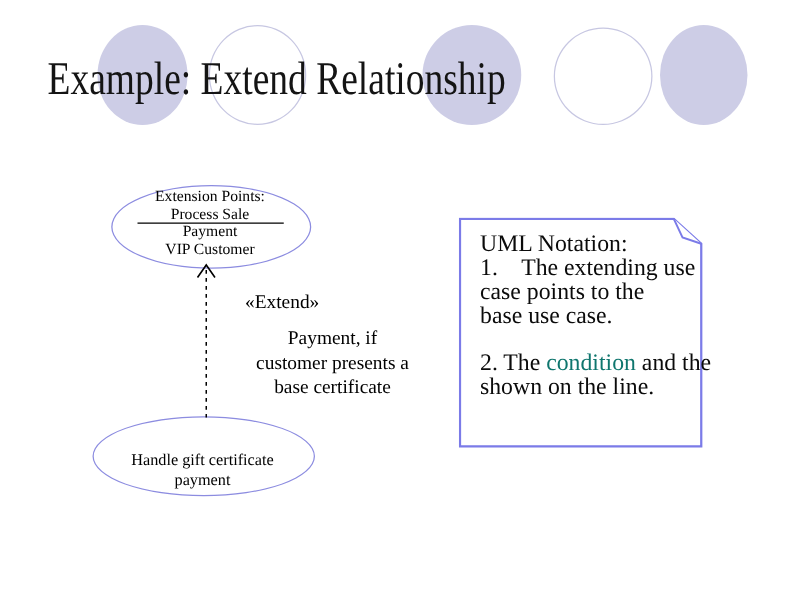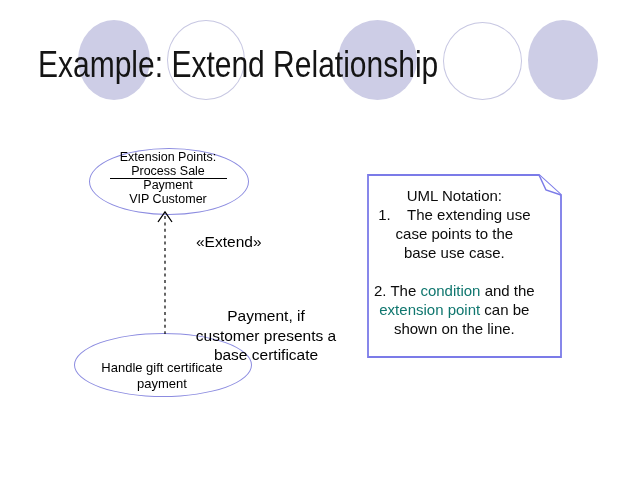--- a/index.html
+++ b/index.html
@@ -1,44 +1,44 @@
 <!DOCTYPE html>
 <html><head>
 <meta charset="utf-8">
 <style>
   html,body{margin:0;padding:0;background:#fff;}
   #slide{
     position:relative;width:638px;height:478px;background:#ffffff;overflow:hidden;
-    font-family:Liberation Sans, sans-serif;color:#111;
+    font-family:Liberation Serif, serif;color:#111;
   }
   
   .circle{position:absolute;border-radius:50%;}
   .circle.filled{background:#cdcde6;}
   .circle.outlined{background:#ffffff;border:1.5px solid #c7c7e2;}
   
   .title{
     position:absolute;left:38px;top:44px;font-size:30px;line-height:1.05;
     color:#141414;transform:scaleY(1.25);transform-origin:left top;
     white-space:nowrap;letter-spacing:0px;z-index:3;
   }
   
   .uml-ellipse{position:absolute;border:1.4px solid #8c8ce0;border-radius:50%;background:transparent;z-index:1;}
   .ellipse-text{position:absolute;text-align:center;color:#000;z-index:2;}
   .base-text{left:89px;top:151px;width:158px;font-size:12.5px;line-height:13.5px;}
   .name-underline{display:inline-block;width:117px;border-bottom:1.2px solid #000;padding-bottom:0px;}
   .ext-text{left:74px;top:360px;width:176px;font-size:13px;line-height:16px;}
   
   .stereotype{position:absolute;left:196px;top:233px;width:140px;font-size:15.5px;color:#000;z-index:2;}
-  .condition{position:absolute;left:180px;top:261px;width:172px;text-align:center;font-size:15.5px;line-height:19.5px;color:#000;z-index:2;margin-top:45px;}
+  .condition{position:absolute;left:180px;top:261px;width:172px;text-align:center;font-size:15.5px;line-height:19.5px;color:#000;z-index:2;}
   
   .arrow-svg{position:absolute;left:151px;top:210px;z-index:2;}
   
   .note{position:absolute;left:367px;top:174px;width:196px;height:185px;z-index:2;}
   .note-shape{position:absolute;left:0;top:0;}
-  .note-text{position:absolute;left:7px;top:12px;font-size:15px;line-height:19px;color:#0b0b0b;text-align:center;}
+  .note-text{position:absolute;left:17px;top:12px;font-size:19px;line-height:19px;color:#0b0b0b;}
   .note-line{white-space:pre;}
   .blank-line{height:19px;}
   .accent{color:#0f766e;}
 </style>
 </head>
 <body>
 
 <div id="slide">
 
   <div class="circle filled" style="left:78px;top:20px;width:72px;height:80px;"></div>
@@ -80,18 +80,17 @@
       <polygon points="1,1 172,1 194,21 194,183 1,183" fill="#ffffff" stroke="#7b7be8" stroke-width="1.8"></polygon>
       <polyline points="172,1 179,16 194,21" fill="#ffffff" stroke="#7b7be8" stroke-width="1.5"></polyline>
     </svg>
     <div class="note-text">
       <div class="note-line">UML Notation:</div>
       <div class="note-line">1.    The extending use</div>
       <div class="note-line">case points to the</div>
       <div class="note-line">base use case.</div>
       <div class="note-line blank-line"></div>
       <div class="note-line"><span>2. The </span><span class="accent">condition</span><span> and the</span></div>
-      <div class="note-line"><span class="accent">extension point</span><span> can be</span></div>
       <div class="note-line">shown on the line.</div>
     </div>
   </div>
 
 </div>
 
 </body></html>

